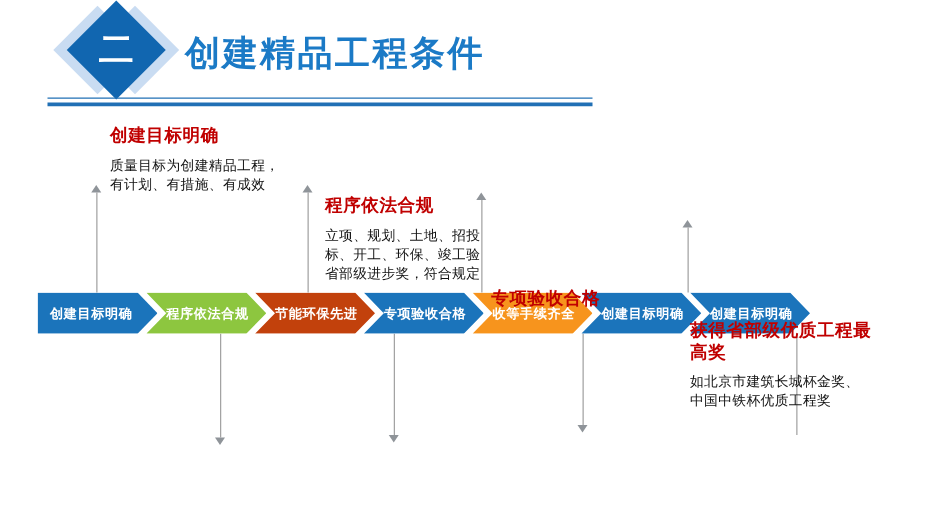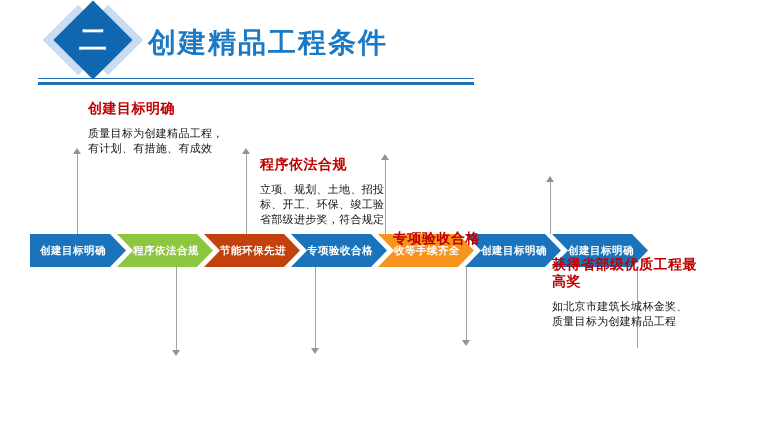--- a/index.html
+++ b/index.html
@@ -83,21 +83,21 @@
 标、开工、环保、竣工验
 省部级进步奖，符合规定</div>
   </div>
   <div class="note top" style="left:393px;top:103px;width:140px">
     <div class="note-h">专项验收合格</div>
   </div>
   <div class="note top" style="left:552px;top:103px;width:192px">
     <div class="note-h">获得省部级优质工程最
 高奖</div>
     <div class="note-b">如北京市建筑长城杯金奖、
-质量目标为创建精品工程</div>
+中国中铁杯优质工程奖</div>
   </div>
 
   <div class="vline" style="left:77px;top:154px;height:80px">
       <div class="ah up"></div>
     </div>
   <div class="vline" style="left:246px;top:154px;height:80px">
       <div class="ah up"></div>
     </div>
   <div class="vline" style="left:385px;top:160px;height:74px">
       <div class="ah up"></div>

